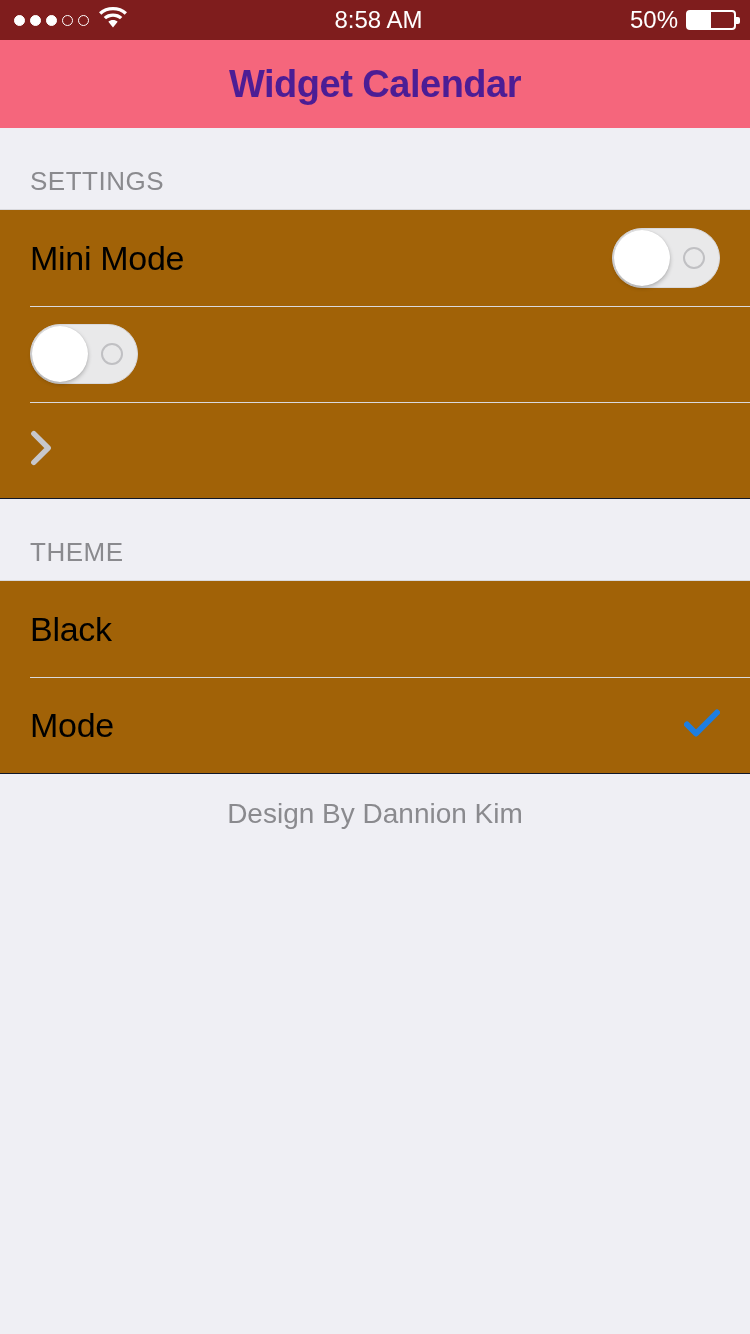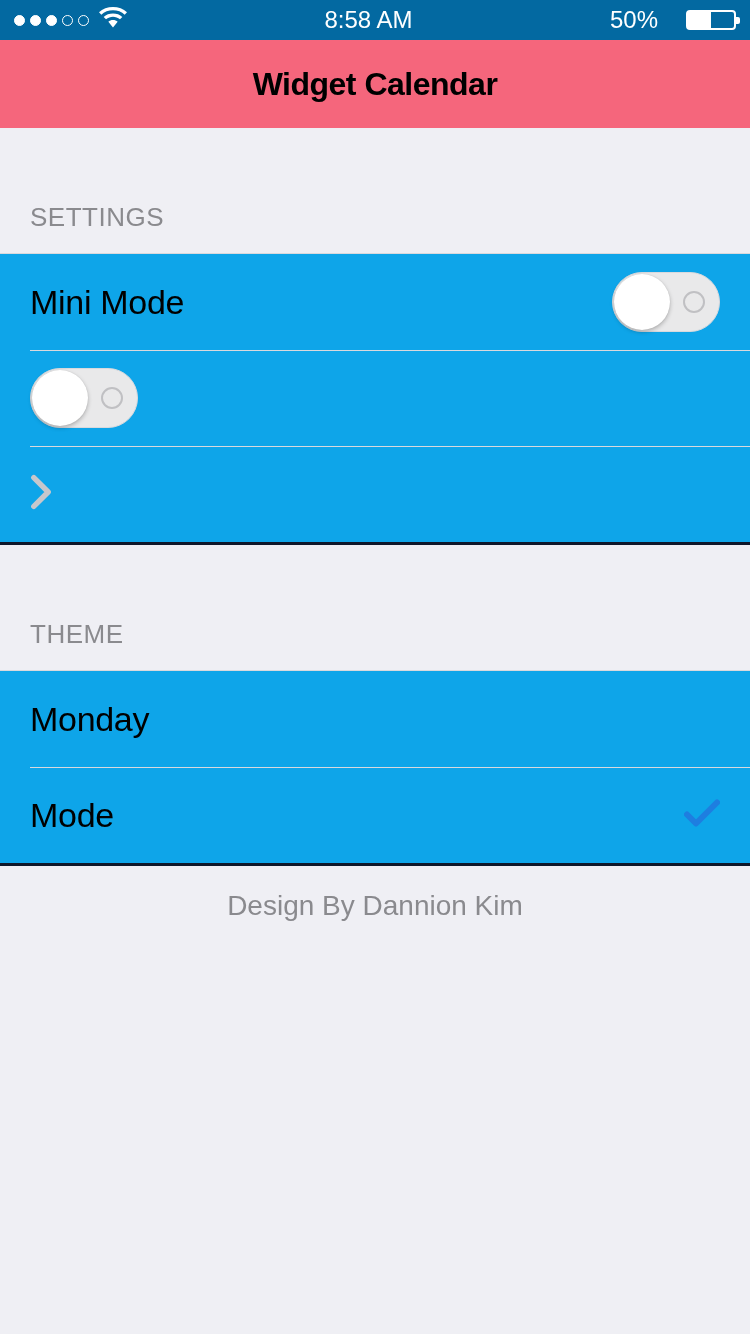--- a/index.html
+++ b/index.html
@@ -5,31 +5,31 @@
     * { margin: 0; padding: 0; box-sizing: border-box; }
     body {
       width: 750px;
       height: 1334px;
       font-family: -apple-system, "Helvetica Neue", Helvetica, Arial, sans-serif;
       background: #efeff4;
       overflow: hidden;
     }
     .status-bar {
       height: 40px;
-      background: #0369a1;
+      background: #7f1d1d;
       color: #fff;
       display: flex;
       align-items: center;
       justify-content: space-between;
       padding: 0 14px;
       font-size: 24px;
       font-weight: 500;
     }
     .status-left { display: flex; align-items: center; gap: 10px; }
-    .status-right { display: flex; align-items: center; gap: 24px; }
+    .status-right { display: flex; align-items: center; gap: 4px; }
     .dots { display: flex; gap: 5px; }
     .dot { width: 11px; height: 11px; border-radius: 50%; border: 1.5px solid #fff; }
     .dot.filled { background: #fff; }
     .wifi-icon svg { width: 28px; height: 22px; fill: #fff; }
     .battery {
       width: 50px; height: 20px;
       border: 2px solid #fff;
       border-radius: 4px;
       position: relative;
       margin-left: 4px;
@@ -50,37 +50,35 @@
       width: 50%;
     }
     .nav-bar {
       height: 88px;
       background: #f5667c;
       display: flex;
       align-items: center;
       justify-content: center;
     }
     .nav-title {
-      color: #000000;
-      font-size: 32px;
+      color: #4c1d95;
+      font-size: 38px;
       font-weight: 600;
       letter-spacing: -0.5px;
     }
     .section-header {
       padding: 38px 30px 12px;
       font-size: 26px;
       color: #8a8a8e;
       letter-spacing: 0.5px;
-      margin-top: 36px;
     }
     .cell-group {
-      background: #0ea5e9;
+      background: #a16207;
       border-top: 1px solid #d9d9dd;
-      border-bottom: 3px solid #0f172a;
-      margin-top: 8px;
+      border-bottom: 1px solid #0f172a;
     }
     .cell {
       display: flex;
       align-items: center;
       justify-content: space-between;
       min-height: 96px;
       padding: 0 30px;
       position: relative;
     }
     .cell + .cell::before {
@@ -191,21 +189,21 @@
           <polyline points="2,2 10,10 2,18"></polyline>
         </svg>
     </span>
   </div>
 </div>
 
 <div class="section-header">THEME</div>
 
 <div class="cell-group">
   <div class="cell">
-    <span class="cell-label">Monday</span>
+    <span class="cell-label">Black</span>
   </div>
   <div class="cell">
     <span class="cell-label">Mode</span>
     <span class="checkmark">
       <svg viewBox="0 0 24 20" fill="none" stroke="#1e7ee0" stroke-width="4" stroke-linecap="round" stroke-linejoin="round">
           <polyline points="2,11 8,17 22,3"></polyline>
         </svg>
     </span>
   </div>
 </div>

